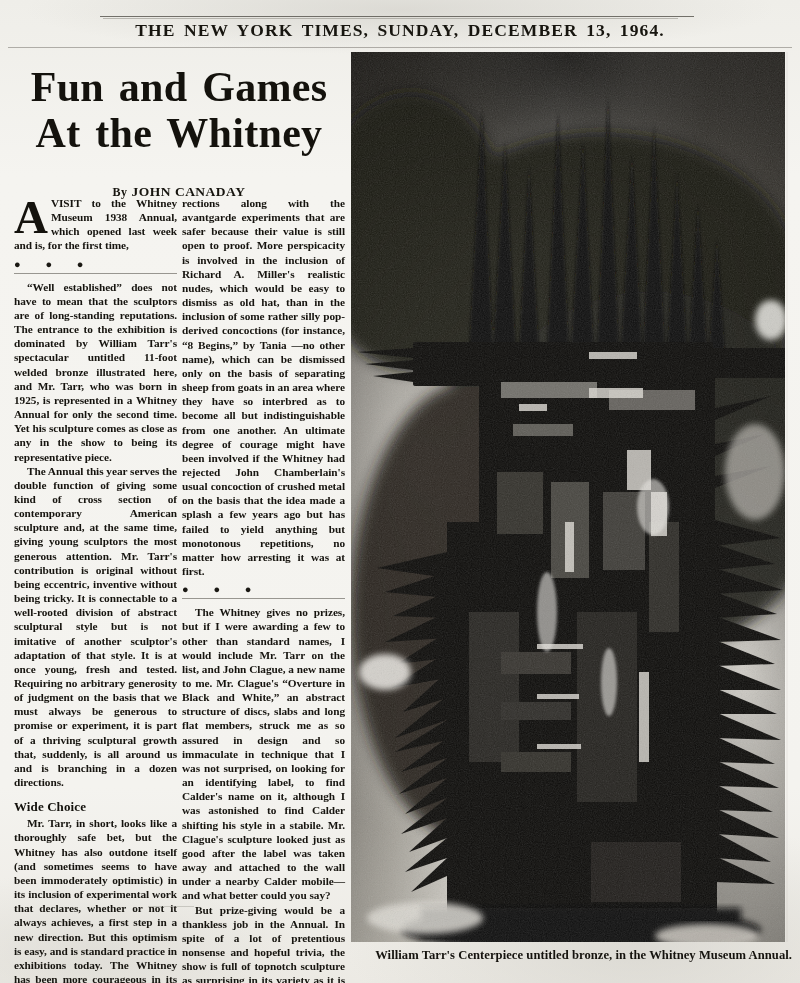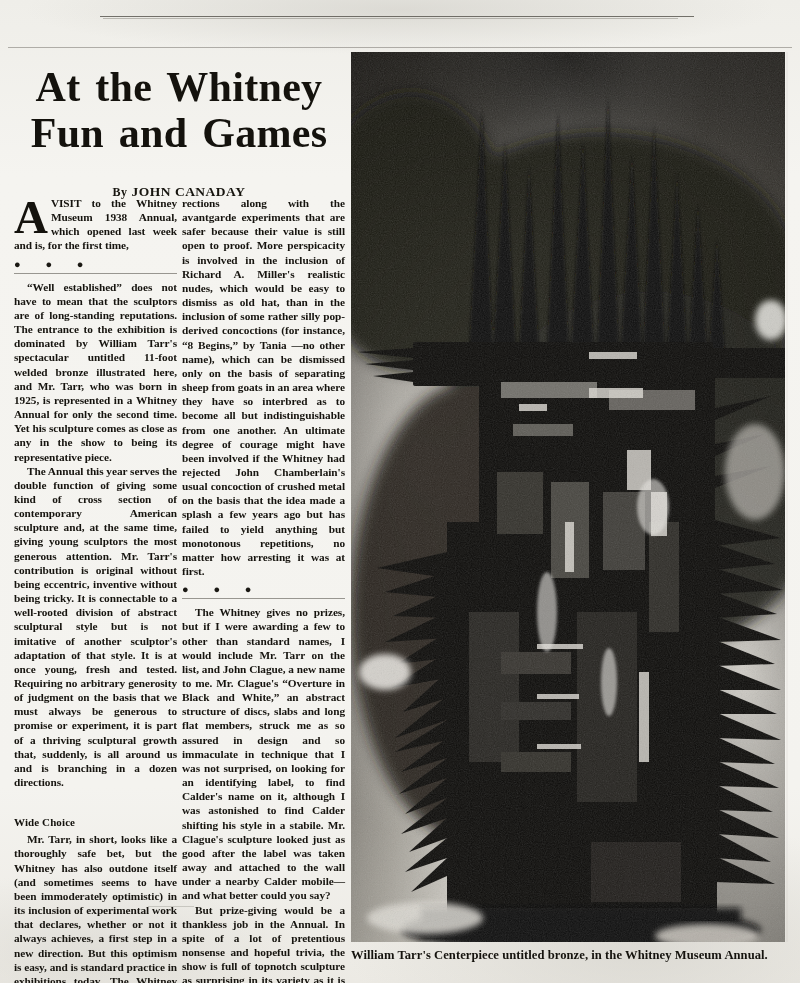--- a/index.html
+++ b/index.html
@@ -139,23 +139,23 @@
   .hrule {
     height: 1px;
     background: #5f5c55;
     opacity: .62;
     margin: 3px 0 6px 0;
   }
 
   .subhead {
     font-family: "Liberation Serif", "DejaVu Serif", serif;
     font-weight: bold;
-    font-size: 11px;
+    font-size: 13px;
     line-height: 17px;
-    margin: 25px 0 1px 0;
+    margin: 9px 0 1px 0;
     color: #14120d;
     letter-spacing: .1px;
   }
 
   
   #photo-wrap {
     position: absolute;
     left: 351px; top: 52px;
     width: 434px; height: 890px;
   }
@@ -163,21 +163,21 @@
     position: absolute;
     inset: 0;
     overflow: hidden;
     background: #d9d7d0;
   }
   #photo svg { display: block; width: 100%; height: 100%; }
 
   .caption {
     position: absolute;
     left: 351px; top: 948px; width: 441px;
-    text-align: left;
+    text-align: right;
     font-family: "Liberation Serif", "DejaVu Serif", serif;
     font-weight: bold;
     font-size: 12.6px;
     letter-spacing: .05px;
     color: #15130e;
   }
 
   
   .artifact {
     position: absolute;
@@ -186,26 +186,27 @@
   }
 </style>
 </head>
 <body>
 
 <div id="page">
 
   <div id="masthead">
     <div class="rule-top"></div>
     <div class="rule-top2"></div>
+    <div class="masthead-title">THE NEW YORK TIMES, SUNDAY, DECEMBER 13, 1964.</div>
     <div class="rule-bot"></div>
   </div>
 
   <div id="headline">
+    <div class="head-line">Fun and Games</div>
     <div class="head-line">At the Whitney</div>
-    <div class="head-line">Fun and Games</div>
     <div class="byline">
       <span class="by-word">By</span>
       <span>JOHN CANADAY</span>
     </div>
   </div>
 
   <div class="col" id="col1">
     <p class="lede">
       <span class="dropcap">A</span><span>VISIT to the Whitney Museum 1938 Annual, which opened last week and is, for the first time,</span>
     </p>

